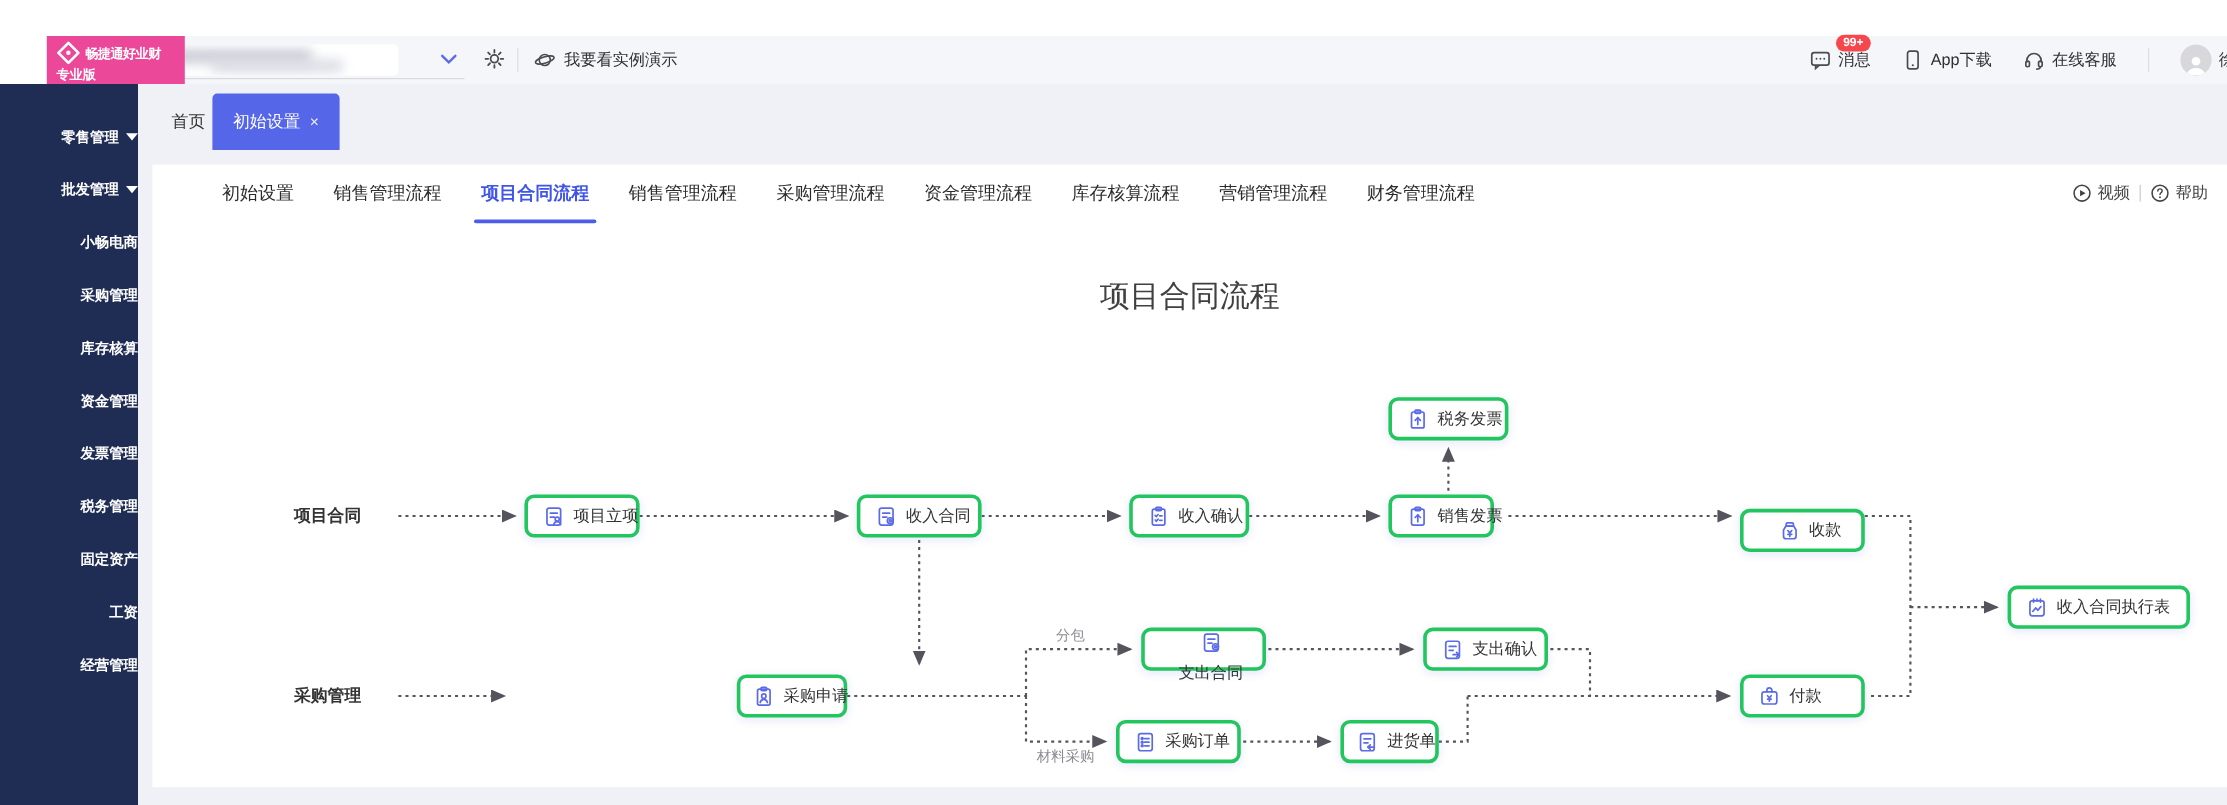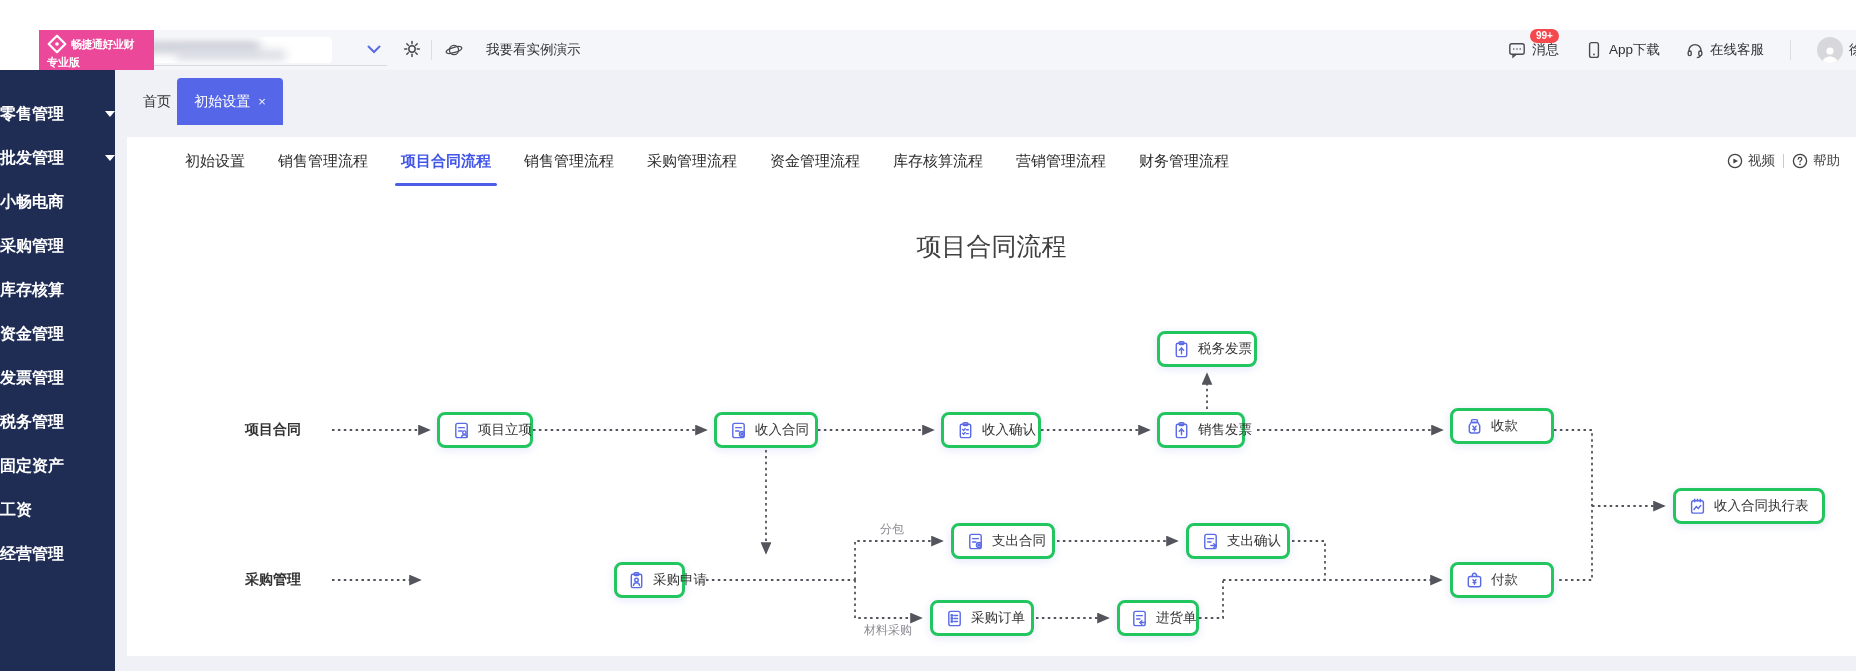--- a/index.html
+++ b/index.html
@@ -22,36 +22,36 @@
     background:#ec4899; color:#fff; padding:4px 6px 0 8px; z-index:5;margin-left:39px;
   }
   .brand-row { display:flex; align-items:center; gap:4px; }
   .brand-name { font-size:11px; font-weight:700; white-space:nowrap; letter-spacing:-0.5px; }
   .brand-edition { font-size:11px; font-weight:700; margin-top:1px; }
   .sidebar {
     position:absolute; left:0; top:70px; width:115px; bottom:0;
     background:#1f2d55; z-index:5; padding-top:22px;
   }
   .side-item {
-    height:44px; display:flex; align-items:center; justify-content:space-between; gap:6px;
-    color:#fff; font-size:16px; font-weight:600; cursor:pointer; white-space:nowrap;
+    height:44px; display:flex; align-items:center; justify-content:flex-end; gap:6px;
+    color:#fff; font-size:12px; font-weight:600; cursor:pointer; white-space:nowrap;
   }
   .caret-down { width:0; height:0; border-left:5px solid transparent; border-right:5px solid transparent; border-top:6px solid #ffffff; }
 
   
   .topbar { position:absolute; left:115px; top:30px; right:0; height:40px; background:#f5f6f9; z-index:4; }
   .searchwrap { position:absolute; left:15px; top:5px; width:257px; height:31px; border-bottom:1px solid #d8dae0; }
   .search-pill { position:absolute; left:2px; top:2px; width:200px; height:26px; background:#fff; border-radius:4px; overflow:hidden; }
   .blob { position:absolute; background:#c9ccd6; filter:blur(5px); border-radius:4px; }
   .blob1 { left:8px; top:4px; width:120px; height:12px; }
   .blob2 { left:44px; top:13px; width:110px; height:10px; background:#d7dae2; }
   .chevron-down { position:absolute; right:6px; top:10px; }
   .gearbox { position:absolute; left:288px; top:10px; cursor:pointer; }
   .vdiv { width:1px; height:20px; background:#dcdee6; position:absolute; top:10px; }
-  .demo { position:absolute; left:330px; top:0; height:40px; display:flex; align-items:center; gap:23px; font-size:13.5px; color:#2f2f36; cursor:pointer; }
+  .demo { position:absolute; left:330px; top:0; height:40px; display:flex; align-items:center; gap:7px; font-size:13.5px; color:#2f2f36; cursor:pointer; }
   .top-right { position:absolute; right:-20px; top:0; height:40px; display:flex; align-items:center; gap:26px; }
   .tr-item { display:flex; align-items:center; gap:6px; font-size:13.5px; color:#2f2f36; cursor:pointer; position:relative; }
   .badge {
     position:absolute; top:-12px; left:22px; background:#f5484d; color:#fff;
     font-size:10px; font-weight:700; border-radius:9px; padding:1px 6px; line-height:12px;
   }
   .avatar { width:26px; height:26px; border-radius:50%; background:#d8d8dc; display:flex; align-items:flex-end; justify-content:center; overflow:hidden; }
   .username { font-size:13.5px; color:#2f2f36; white-space:nowrap; }
 
   
@@ -390,33 +390,33 @@
       <use href="#sym-invoice-up"></use>
     </svg>
   <span>销售发票</span>
 </div>
 <div class="node" style="left:1157px; top:331px; width:100px;">
   <svg class="nicon" viewBox="0 0 20 20" stroke="#5b6be8" stroke-width="1.5" fill="none" stroke-linecap="round">
       <use href="#sym-invoice-up"></use>
     </svg>
   <span>税务发票</span>
 </div>
-<div class="node" style="left:1450px; top:408px; width:104px;">
+<div class="node" style="left:1450px; top:424px; width:104px;justify-content:center;">
   <svg class="nicon" viewBox="0 0 20 20" stroke="#5b6be8" stroke-width="1.5" fill="none" stroke-linecap="round">
       <use href="#sym-money-pouch"></use>
     </svg>
   <span>收款</span>
 </div>
-<div class="node" style="left:614px; top:562px; width:71px; padding-left:10px;">
+<div class="node" style="left:614px; top:562px; width:92px; padding-left:10px;">
   <svg class="nicon" viewBox="0 0 20 20" stroke="#5b6be8" stroke-width="1.5" fill="none" stroke-linecap="round">
       <use href="#sym-apply"></use>
     </svg>
   <span>采购申请</span>
 </div>
-<div class="node" style="left:951px; top:523px; width:104px;">
+<div class="node" style="left:951px; top:523px; width:104px;flex-direction:column;">
   <svg class="nicon" viewBox="0 0 20 20" stroke="#5b6be8" stroke-width="1.5" fill="none" stroke-linecap="round">
       <use href="#sym-contract"></use>
     </svg>
   <span>支出合同</span>
 </div>
 <div class="node" style="left:1186px; top:523px; width:104px;">
   <svg class="nicon" viewBox="0 0 20 20" stroke="#5b6be8" stroke-width="1.5" fill="none" stroke-linecap="round">
       <use href="#sym-doc-arrow"></use>
     </svg>
   <span>支出确认</span>

